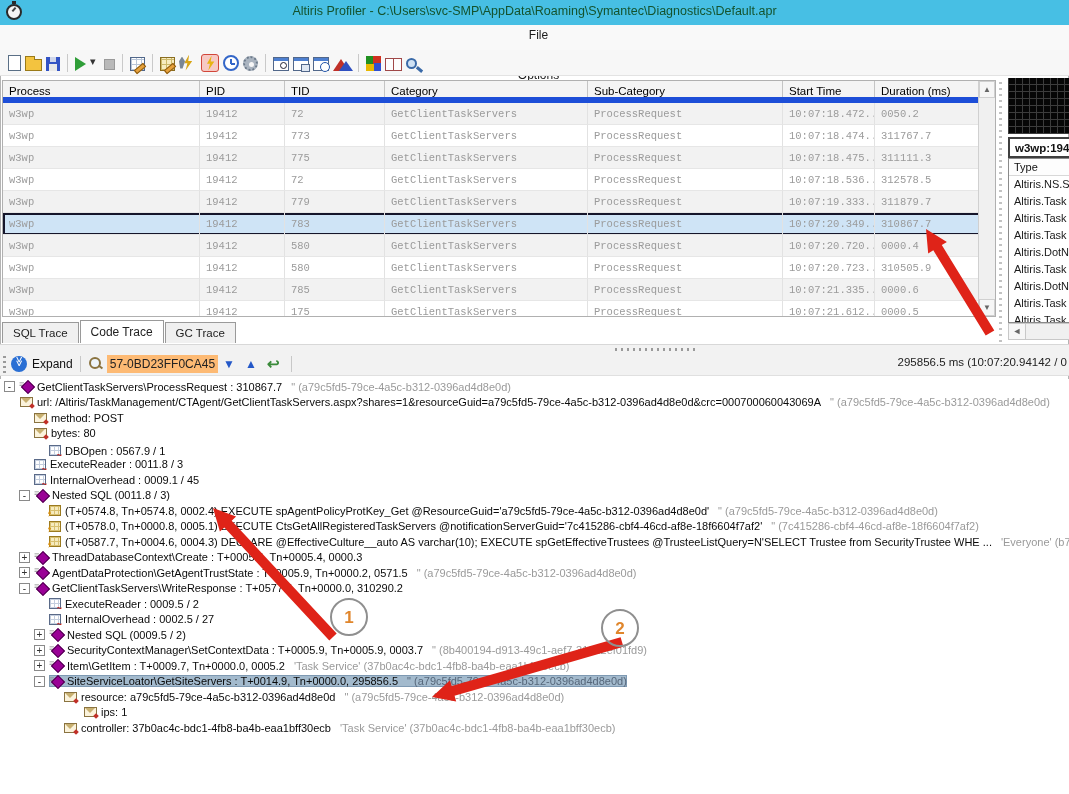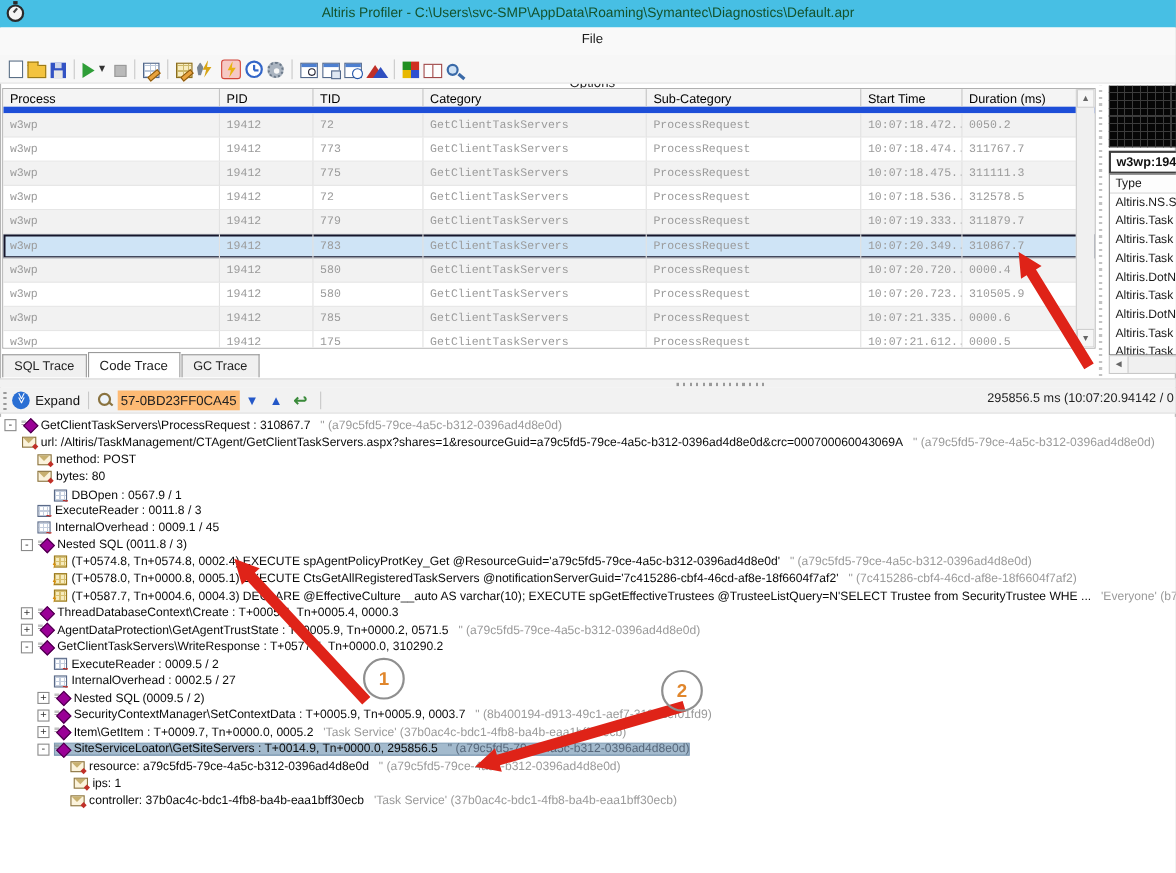--- a/index.html
+++ b/index.html
@@ -498,21 +498,21 @@
       </span>
     </div>
     <div class="trerow" style="padding-left: 49px;">
       <span class="exp-spacer"></span>
       <span class="hl-wrap">
         <span class="ticon ti-mail"></span>
         <span class="ttext">resource: a79c5fd5-79ce-4a5c-b312-0396ad4d8e0d</span>
         <span class="tnote">" (a79c5fd5-79ce-4a5c-b312-0396ad4d8e0d)</span>
       </span>
     </div>
-    <div class="trerow" style="padding-left: 52px; text-align: right;">
+    <div class="trerow" style="padding-left: 69px; text-align: right;">
       <span class="exp-spacer"></span>
       <span class="hl-wrap">
         <span class="ticon ti-mail"></span>
         <span class="ttext">ips: 1</span>
       </span>
     </div>
     <div class="trerow" style="padding-left: 49px;">
       <span class="exp-spacer"></span>
       <span class="hl-wrap">
         <span class="ticon ti-mail"></span>

